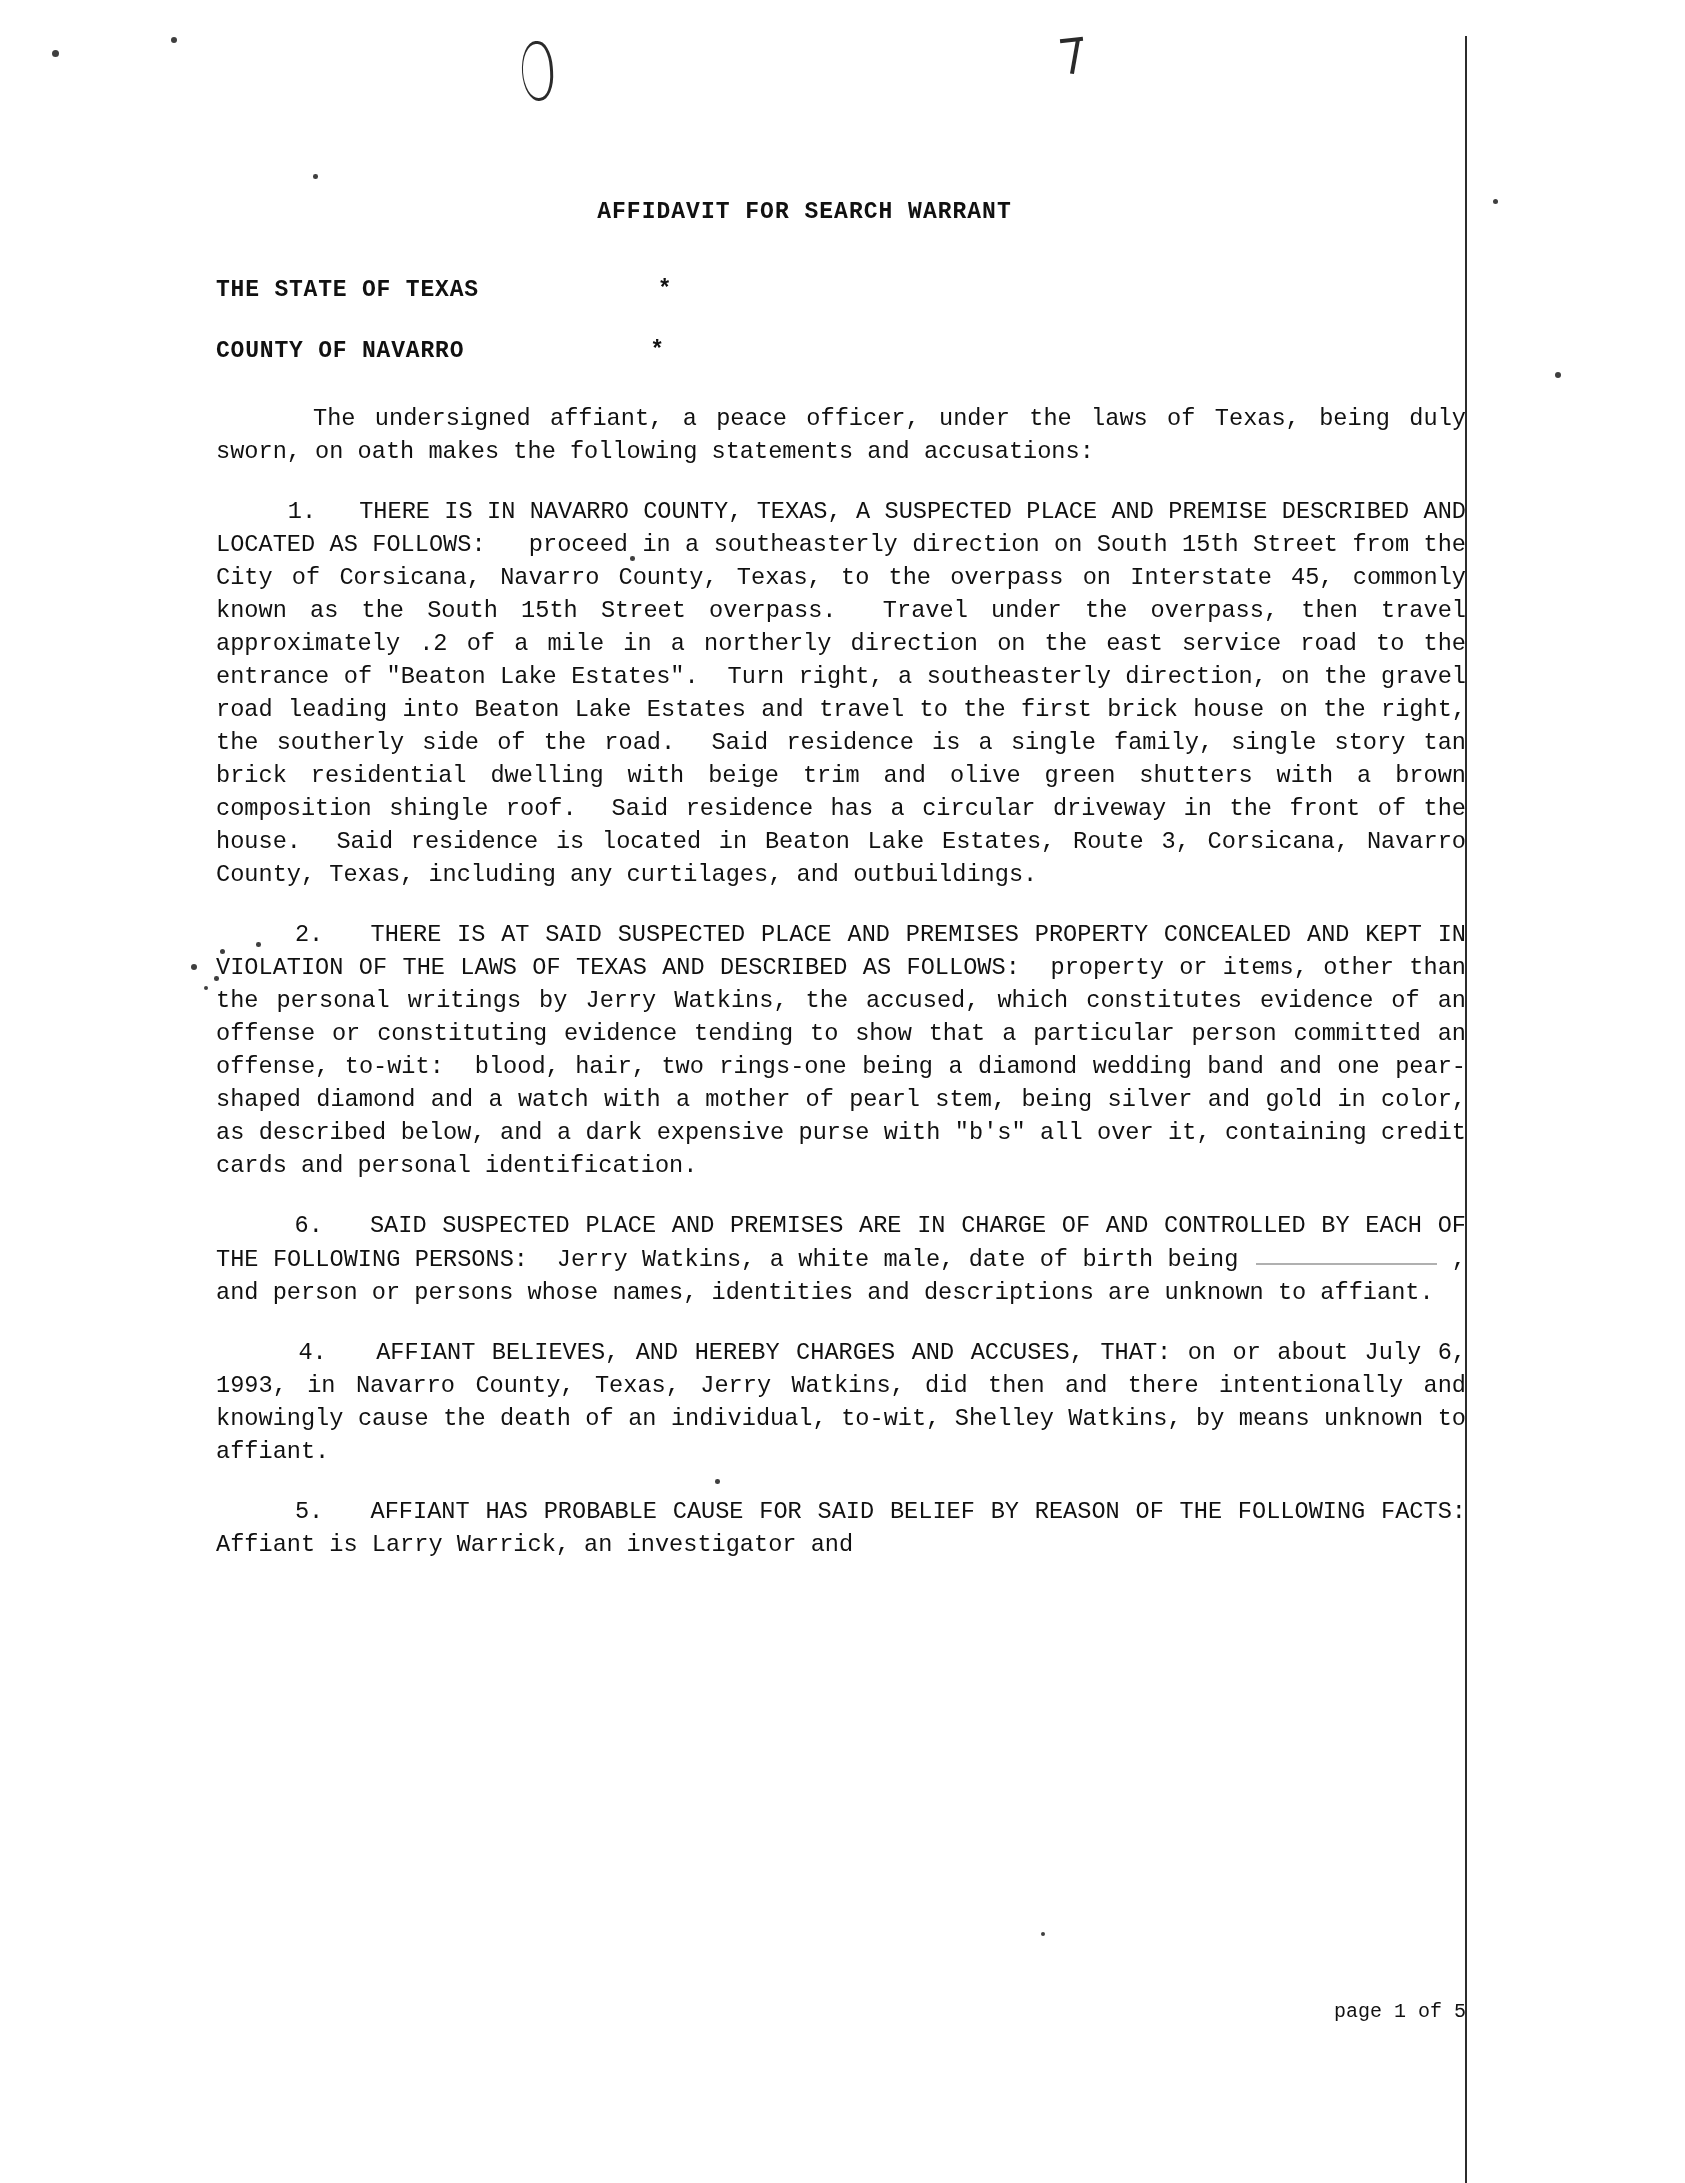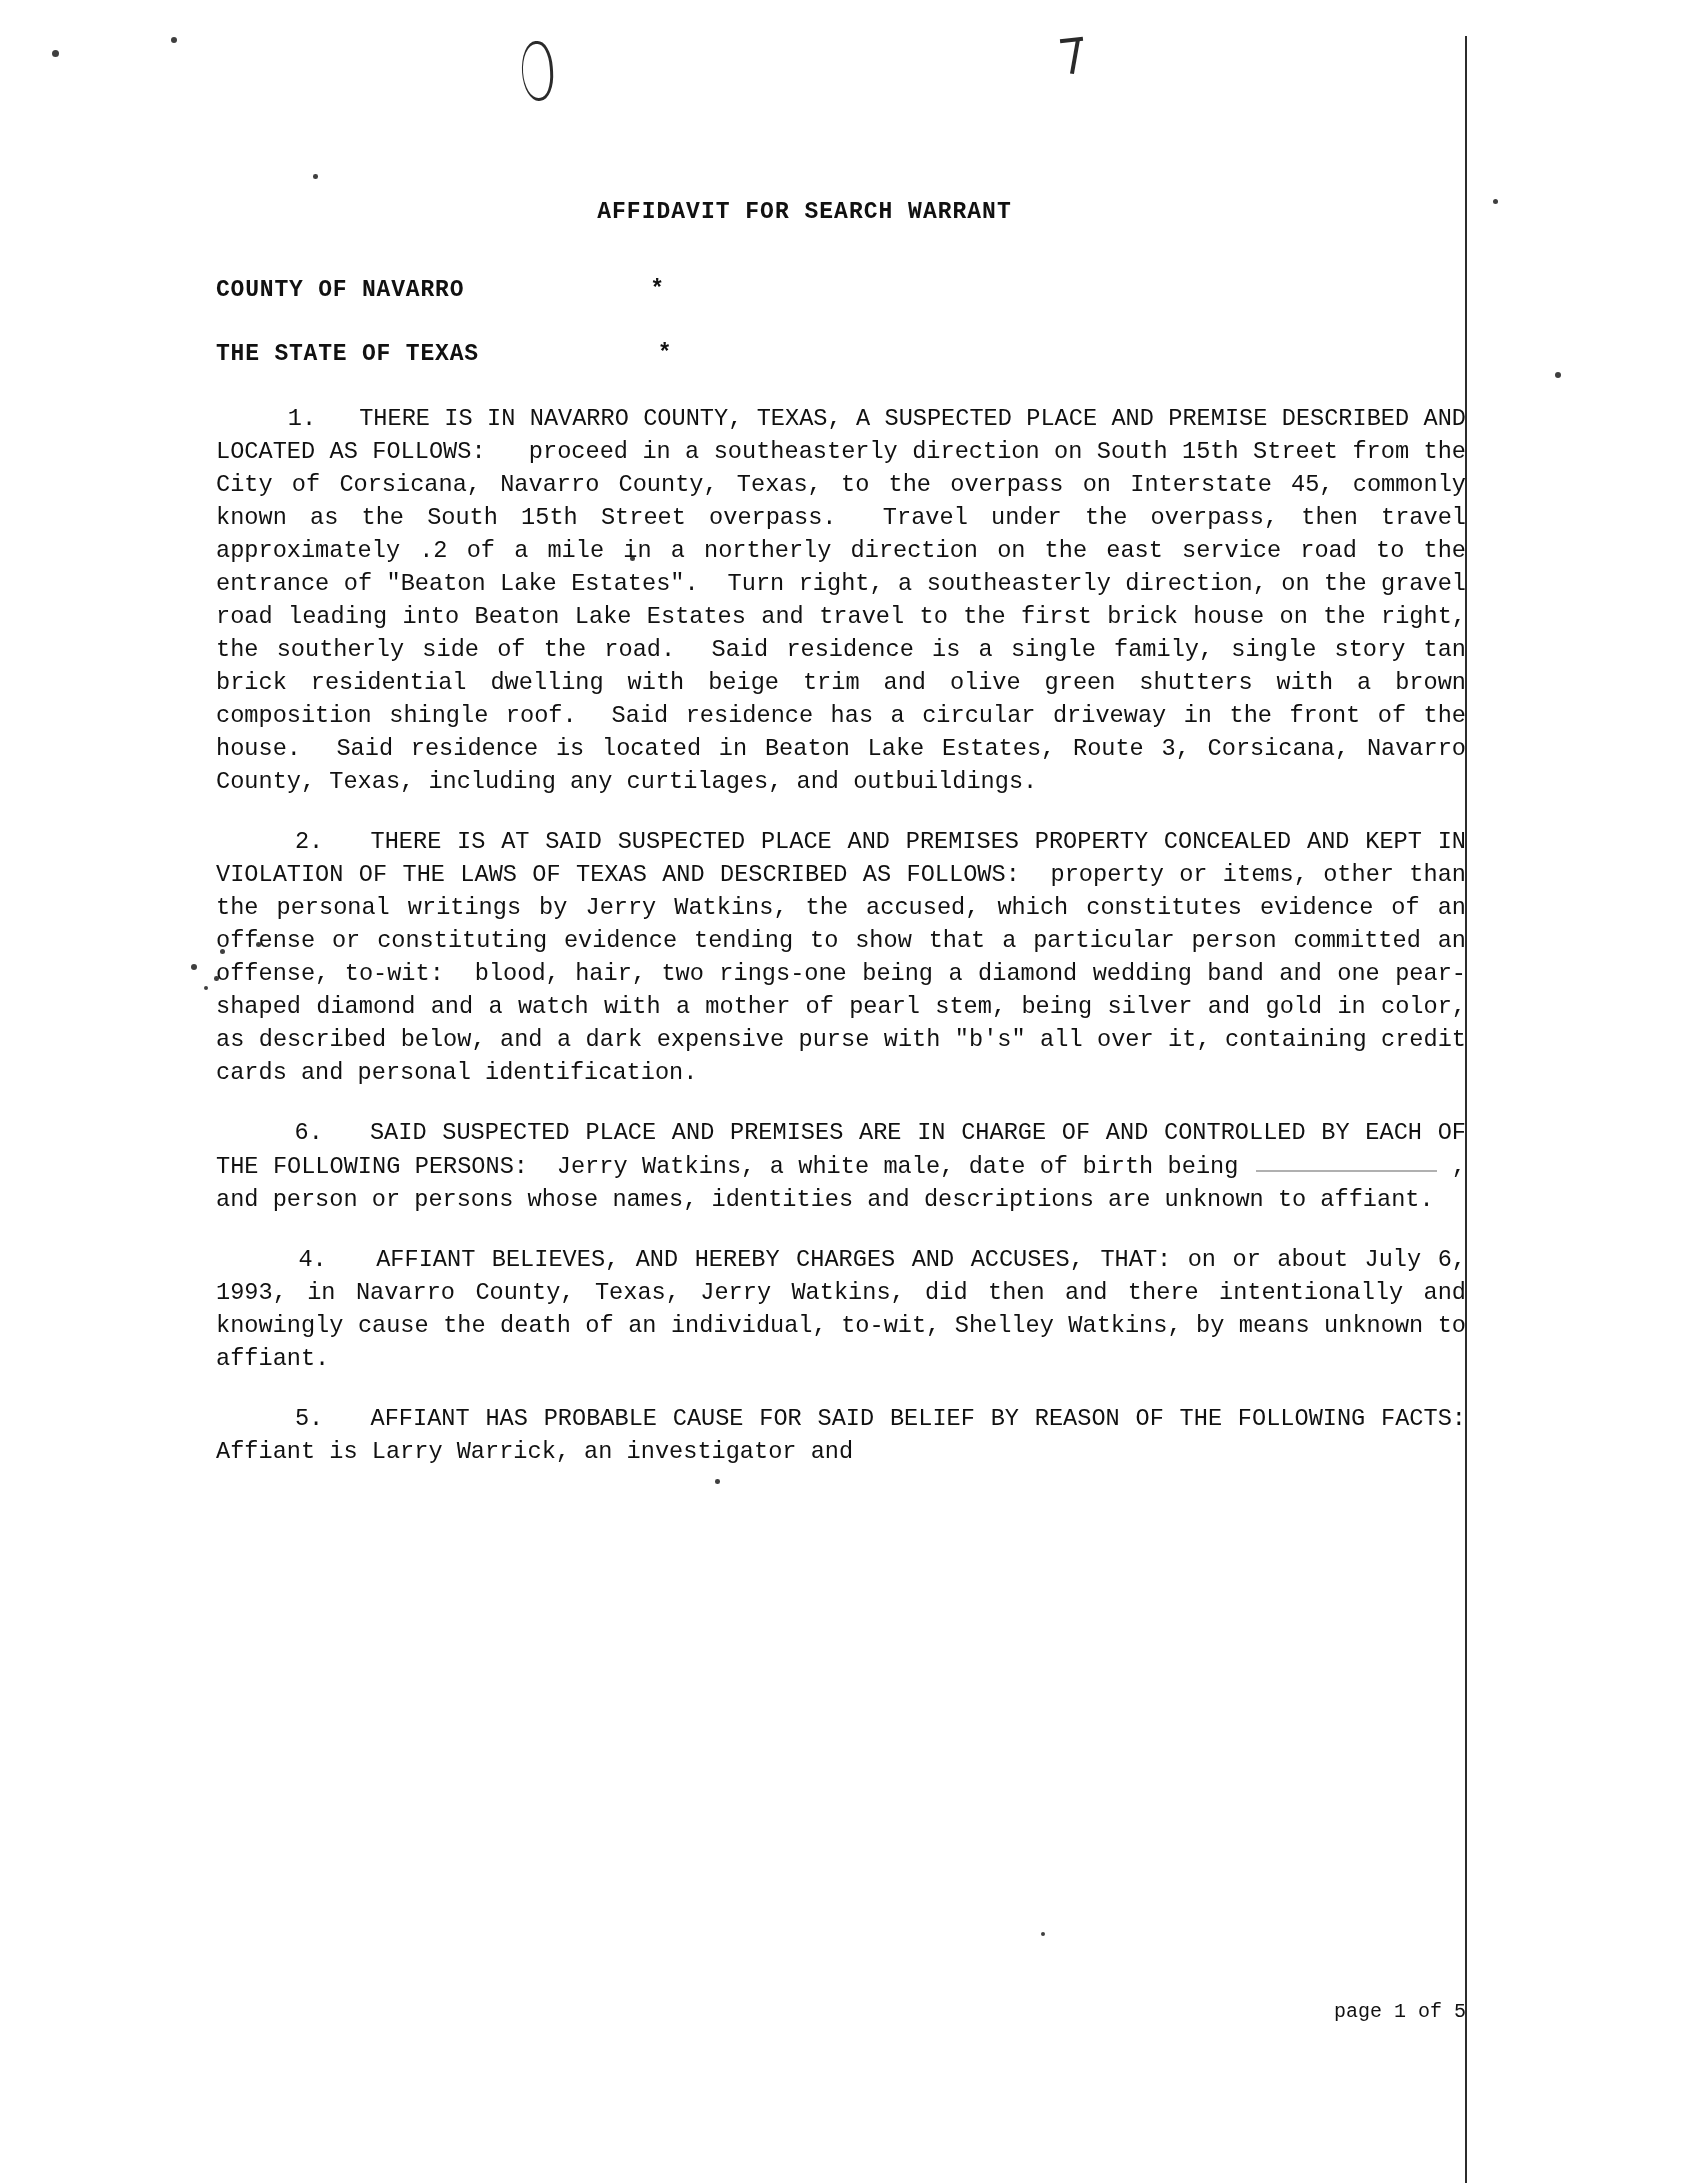--- a/index.html
+++ b/index.html
@@ -174,24 +174,25 @@
   <div class="speck" style="left:220px; top:949px; width:5.3px; height:5.3px;"></div>
   <div class="speck" style="left:256px; top:942px; width:4.6px; height:4.6px;"></div>
   <div class="speck" style="left:1041px; top:1932px; width:4px; height:4px;"></div>
 
   <div id="right-rule"></div>
 
   <div id="text-column">
 
     <div class="doc-title">AFFIDAVIT FOR SEARCH WARRANT</div>
 
+    <div class="venue-line"><span>THE STATE OF TEXAS</span><span style="display:inline-block;width:179px;"></span><span>*</span></div>
+
     <div class="venue-line" style="margin-bottom:38px;"><span>COUNTY OF NAVARRO</span><span style="display:inline-block;width:186px;"></span><span>*</span></div>
 
-    <div class="venue-line"><span>THE STATE OF TEXAS</span><span style="display:inline-block;width:179px;"></span><span>*</span></div>
-
+    <div class="para">     The undersigned affiant, a peace officer, under the laws of Texas, being duly sworn, on oath makes the following statements and accusations:</div>
 
     <div class="para caps">     1.   THERE IS IN NAVARRO COUNTY, TEXAS, A SUSPECTED PLACE AND PREMISE DESCRIBED AND LOCATED AS FOLLOWS:   proceed in a southeasterly direction on South 15th Street from the City of Corsicana, Navarro County, Texas, to the overpass on Interstate 45, commonly known as the South 15th Street overpass.  Travel under the overpass, then travel approximately .2 of a mile in a northerly direction on the east service road to the entrance of "Beaton Lake Estates".  Turn right, a southeasterly direction, on the gravel road leading into Beaton Lake Estates and travel to the first brick house on the right, the southerly side of the road.  Said residence is a single family, single story tan brick residential dwelling with beige trim and olive green shutters with a brown composition shingle roof.  Said residence has a circular driveway in the front of the house.  Said residence is located in Beaton Lake Estates, Route 3, Corsicana, Navarro County, Texas, including any curtilages, and outbuildings.</div>
 
     <div class="para caps">     2.   THERE IS AT SAID SUSPECTED PLACE AND PREMISES PROPERTY CONCEALED AND KEPT IN VIOLATION OF THE LAWS OF TEXAS AND DESCRIBED AS FOLLOWS:  property or items, other than the personal writings by Jerry Watkins, the accused, which constitutes evidence of an offense or constituting evidence tending to show that a particular person committed an offense, to-wit:  blood, hair, two rings-one being a diamond wedding band and one pear-shaped diamond and a watch with a mother of pearl stem, being silver and gold in color, as described below, and a dark expensive purse with "b's" all over it, containing credit cards and personal identification.</div>
 
     <div class="para caps"><span>     6.   SAID SUSPECTED PLACE AND PREMISES ARE IN CHARGE OF AND CONTROLLED BY EACH OF THE FOLLOWING PERSONS:  Jerry Watkins, a white male, date of birth being </span><span class="redaction"></span><span>, and person or persons whose names, identities and descriptions are unknown to affiant.</span></div>
 
     <div class="para caps">     4.   AFFIANT BELIEVES, AND HEREBY CHARGES AND ACCUSES, THAT: on or about July 6, 1993, in Navarro County, Texas, Jerry Watkins, did then and there intentionally and knowingly cause the death of an individual, to-wit, Shelley Watkins, by means unknown to affiant.</div>
 
     <div class="para caps" style="margin-bottom:12px;">     5.   AFFIANT HAS PROBABLE CAUSE FOR SAID BELIEF BY REASON OF THE FOLLOWING FACTS:  Affiant is Larry Warrick, an investigator and</div>

